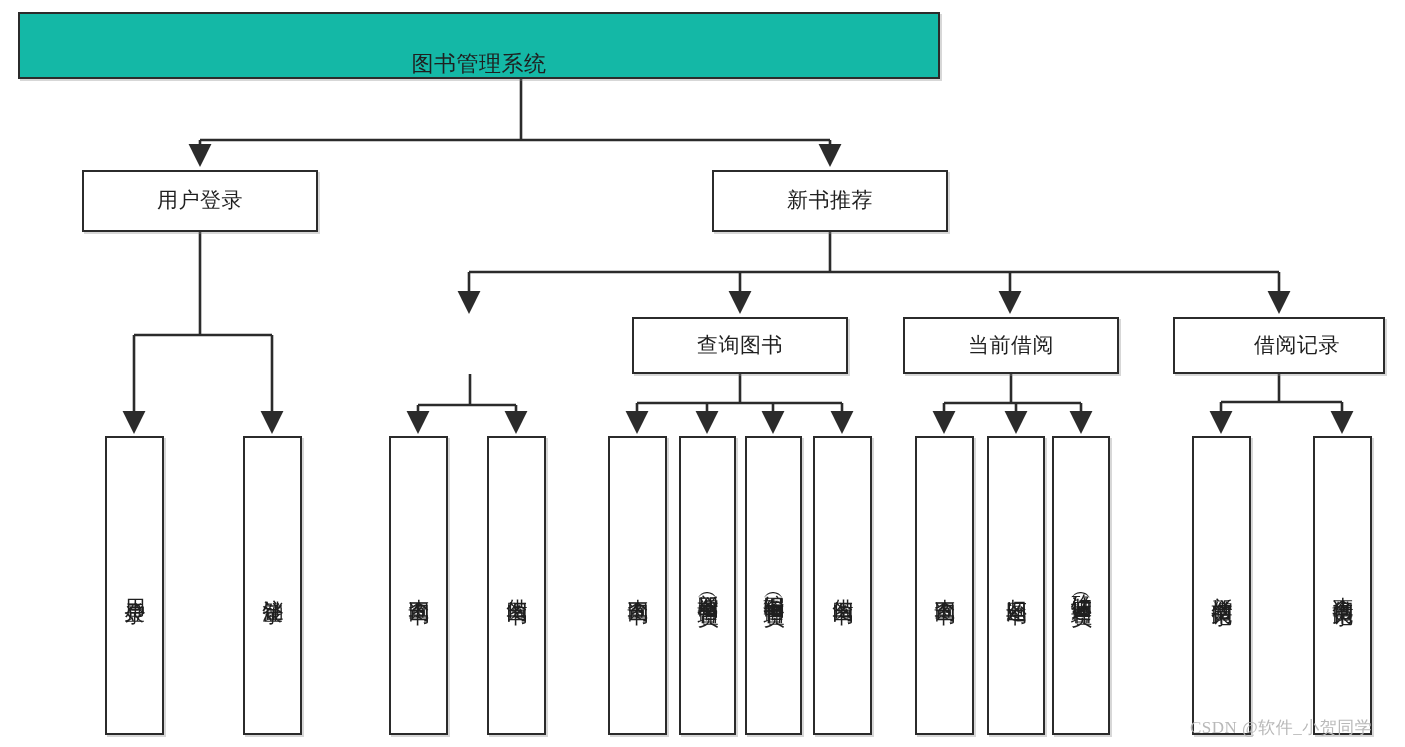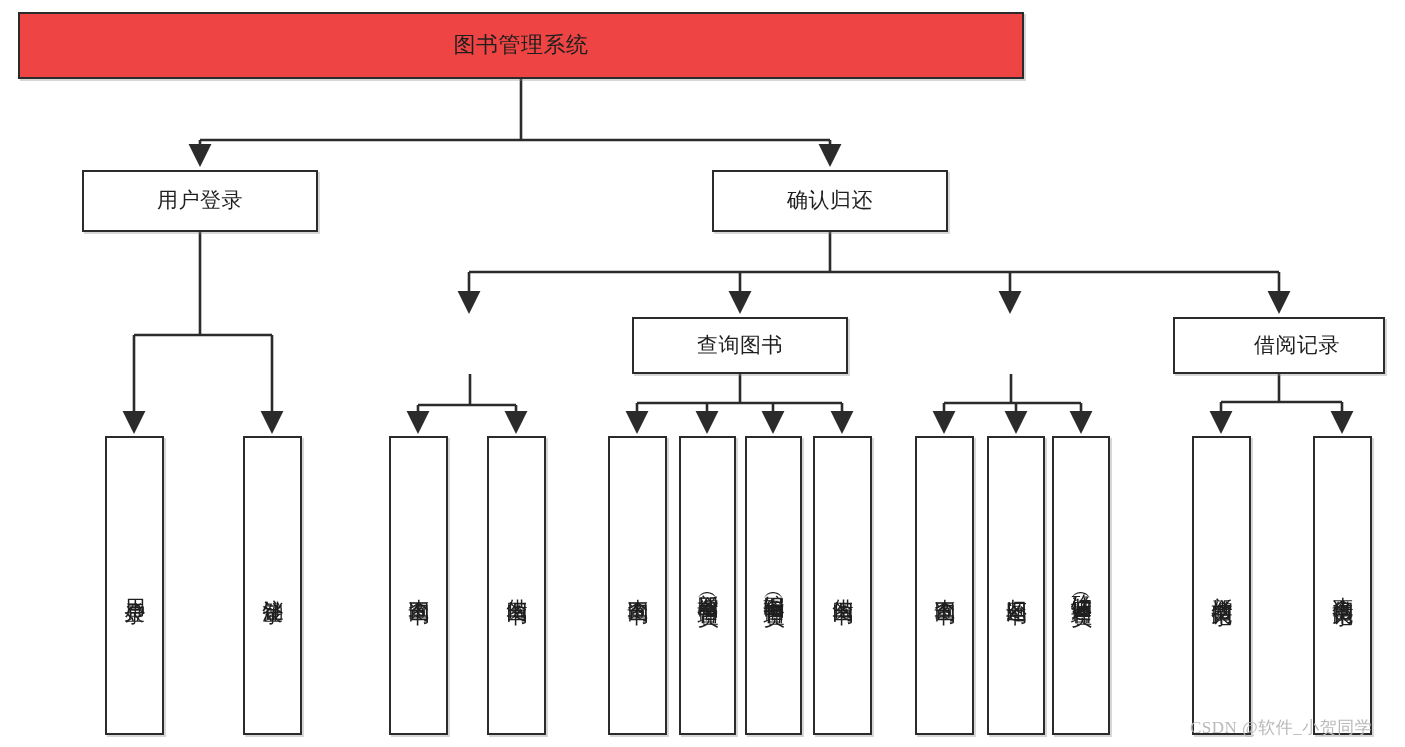--- a/index.html
+++ b/index.html
@@ -111,33 +111,36 @@
       <path d="M 1016 403 L 1016 430" marker-end="url(#arrow)"></path>
       <path d="M 1081 403 L 1081 430" marker-end="url(#arrow)"></path>
 
       <path d="M 1279 374 L 1279 402"></path>
       <path d="M 1221 402 L 1342 402"></path>
       <path d="M 1221 402 L 1221 430" marker-end="url(#arrow)"></path>
       <path d="M 1342 402 L 1342 430" marker-end="url(#arrow)"></path>
     </g>
   </svg>
 
-  <div class="node root" style="left: 18px; top: 12px; width: 1006px; height: 67px; border-color: rgb(43, 43, 43); background: #ef4444;">
+  <div class="node root" style="left: 18px; top: 12px; width: 922px; height: 67px; border-color: rgb(43, 43, 43); background: #14b8a6; align-items: flex-end;">
     <span class="label" style="color: rgb(31, 31, 31);">图书管理系统</span>
   </div>
 
   <div class="node" style="left: 82px; top: 170px; width: 236px; height: 62px; border-color: rgb(43, 43, 43); background: rgb(255, 255, 255);">
     <span class="label" style="color: rgb(31, 31, 31);">用户登录</span>
   </div>
   <div class="node" style="left: 712px; top: 170px; width: 236px; height: 62px; border-color: rgb(43, 43, 43); background: rgb(255, 255, 255);">
-    <span class="label" style="color: rgb(31, 31, 31);">确认归还</span>
+    <span class="label" style="color: rgb(31, 31, 31);">新书推荐</span>
   </div>
 
   <div class="node" style="left: 632px; top: 317px; width: 216px; height: 57px; border-color: rgb(43, 43, 43); background: rgb(255, 255, 255);">
     <span class="label" style="color: rgb(31, 31, 31);">查询图书</span>
+  </div>
+  <div class="node" style="left: 903px; top: 317px; width: 216px; height: 57px; border-color: rgb(43, 43, 43); background: rgb(255, 255, 255);">
+    <span class="label" style="color: rgb(31, 31, 31);">当前借阅</span>
   </div>
   <div class="node" style="left: 1173px; top: 317px; width: 212px; height: 57px; border-color: rgb(43, 43, 43); background: rgb(255, 255, 255); padding-left: 36px;">
     <span class="label" style="color: rgb(31, 31, 31);">借阅记录</span>
   </div>
 
   <div class="node vertical" style="left: 105px; top: 436px; width: 59px; height: 299px; border-color: rgb(43, 43, 43); background: rgb(255, 255, 255);">
     <span class="label" style="color: rgb(31, 31, 31);">用户登录</span>
   </div>
   <div class="node vertical" style="left: 243px; top: 436px; width: 59px; height: 299px; border-color: rgb(43, 43, 43); background: rgb(255, 255, 255);">
     <span class="label" style="color: rgb(31, 31, 31);">注销登录</span>

